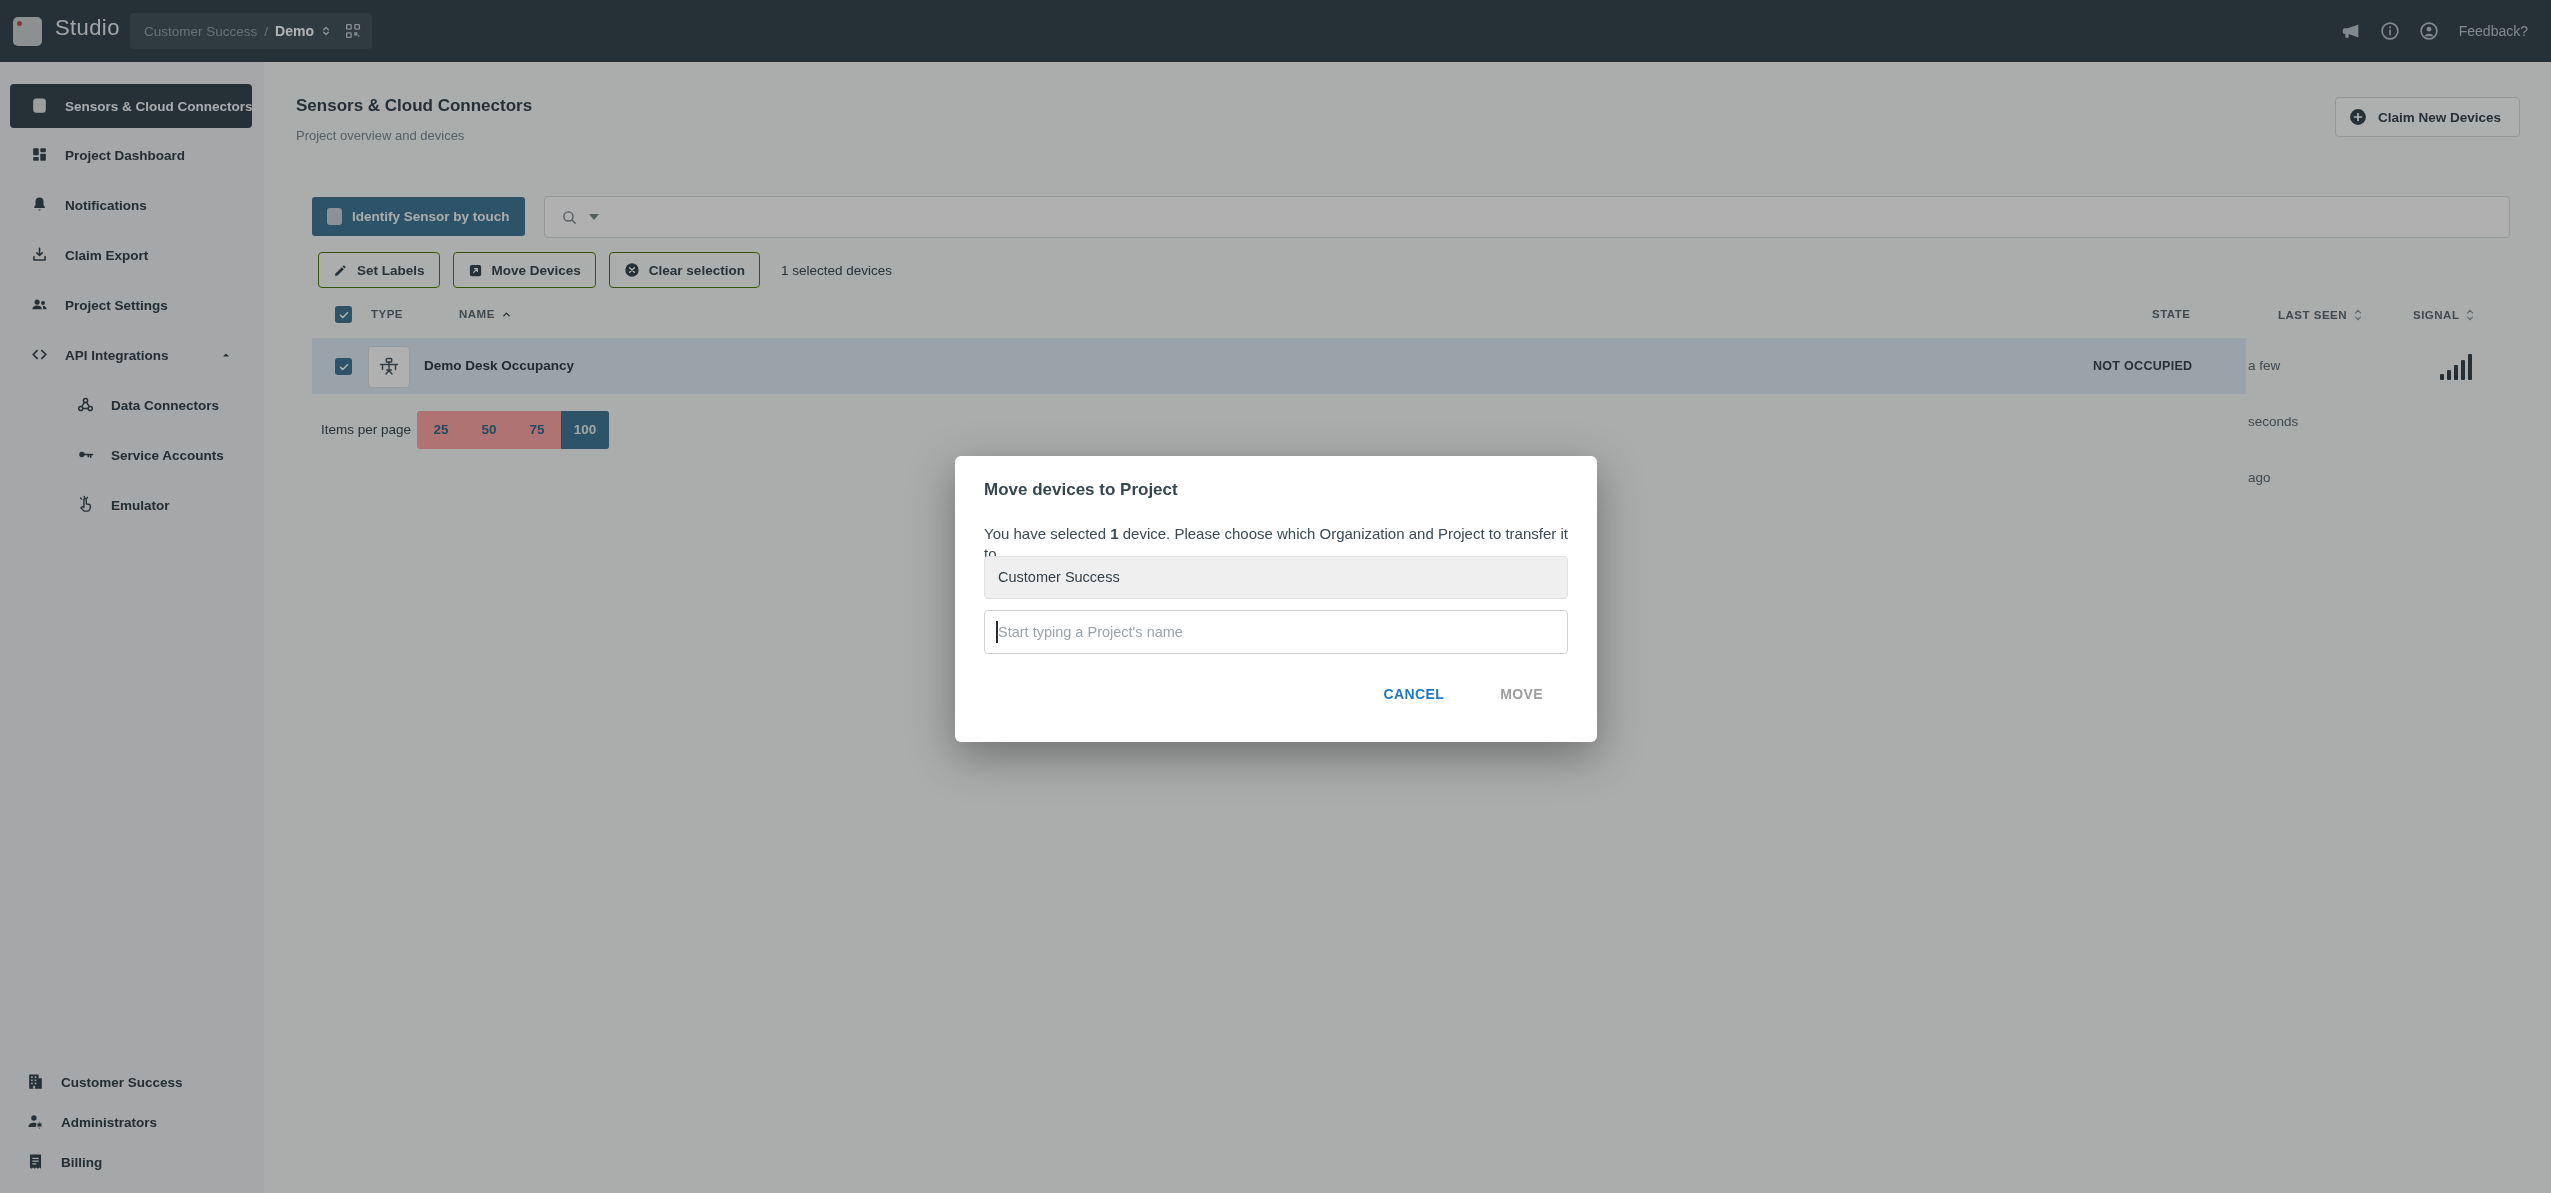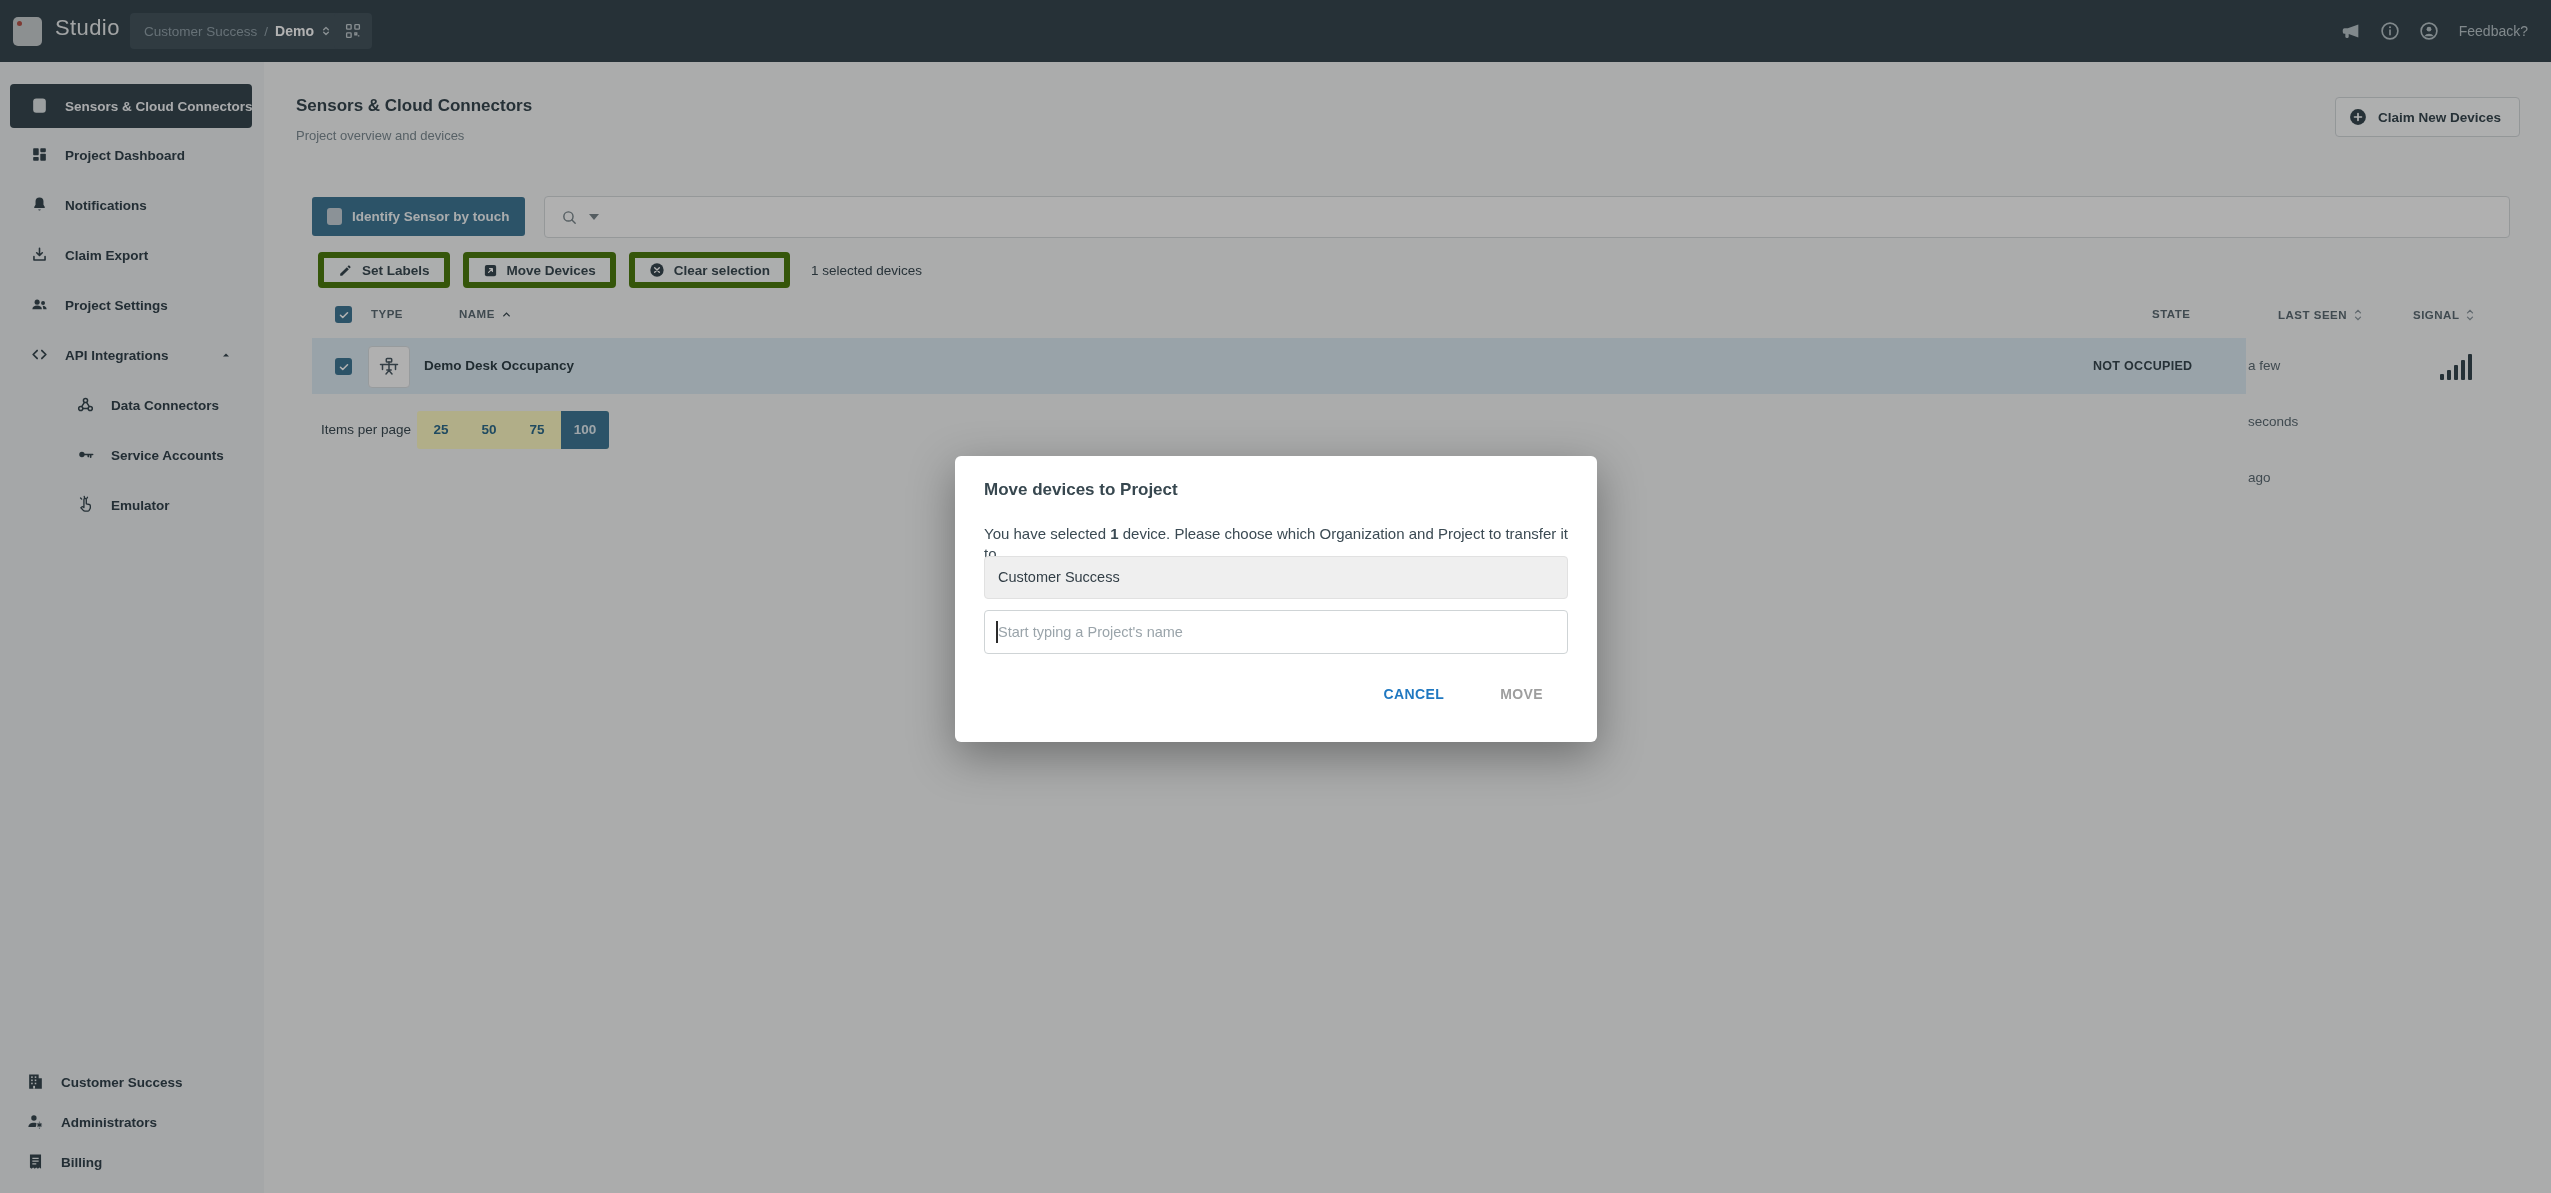--- a/index.html
+++ b/index.html
@@ -51,21 +51,21 @@
 
   .search-bar{position:absolute;left:544px;top:196px;width:1966px;height:42px;background:#fcfdfd;
     border:1px solid #d6dadc;border-radius:4px;box-sizing:border-box;display:flex;align-items:center;padding:0 16px;gap:11px;}
   .search-bar input{flex:1;border:none;outline:none;background:transparent;font-size:15px;color:#37474f;
     font-family:"Liberation Sans",sans-serif;}
   .search-bar input::placeholder{color:#909ba1;}
   .search-caret{width:0;height:0;border-left:5px solid transparent;border-right:5px solid transparent;
     border-top:6px solid #7a868c;cursor:pointer;}
 
   .actions-row{position:absolute;left:318px;top:252px;height:36px;display:flex;align-items:center;gap:13px;}
-  .action-btn{height:36px;padding:0 14px;border-radius:4px;border:6px solid #4d7c0f;background:#f7f9f9;
+  .action-btn{height:36px;padding:0 14px;border-radius:4px;border:1px solid #4d7c0f;background:#f7f9f9;
     display:flex;align-items:center;gap:9px;cursor:pointer;box-sizing:border-box;}
   .action-btn .txt{font-size:13.5px;font-weight:600;color:#3a4a52;}
   .selected-info{font-size:13.5px;color:#3a4a52;margin-left:8px;}
 
   .checkbox{width:17px;height:17px;border-radius:3px;background:#3f7795;display:flex;align-items:center;
     justify-content:center;cursor:pointer;}
   .th{position:absolute;font-size:11.5px;font-weight:700;letter-spacing:.5px;color:#5c6b73;top:308px;
     display:flex;align-items:center;gap:6px;cursor:pointer;}
   .th .sorticn{color:#8a969c}
   #th-check{position:absolute;left:335px;top:306px;}
@@ -74,21 +74,21 @@
   #row-check{position:absolute;left:23px;top:20px;}
   .type-box{position:absolute;left:56px;top:8px;width:40px;height:40px;background:#fdfdfd;border:1px solid #d9dee1;
     border-radius:4px;display:flex;align-items:center;justify-content:center;color:#4a5a63;}
   .row-name{position:absolute;left:112px;top:0;height:56px;line-height:56px;font-size:13.5px;font-weight:600;color:#2f3f47;}
   .row-state{position:absolute;left:1781px;top:0;height:56px;line-height:56px;font-size:12.5px;font-weight:700;color:#37474f;letter-spacing:.3px;}
   .row-lastseen{position:absolute;left:1936px;top:0;height:56px;line-height:56px;font-size:13.5px;color:#5c6b73;}
   .signal{position:absolute;left:2128px;top:15px;height:27px;display:flex;align-items:flex-end;gap:3px;}
   .signal i{display:block;width:4px;background:#36474f;border-radius:1px;}
 
   .pag-label{position:absolute;left:321px;top:411px;height:38px;line-height:38px;font-size:13.5px;color:#3a4a52;}
-  .pag-group{position:absolute;left:417px;top:411px;height:38px;display:flex;border-radius:3px;overflow:hidden;background:#fef9c3;}
+  .pag-group{position:absolute;left:417px;top:411px;height:38px;display:flex;border-radius:3px;overflow:hidden;background:#fca5a5;}
   .pag-opt{width:48px;height:38px;line-height:38px;text-align:center;font-size:13.5px;font-weight:600;color:#2f6c8c;cursor:pointer;}
   .pag-opt.selected{background:#3f7795;color:#e3edf2;}
 
   
   .overlay{position:absolute;inset:0;background:rgba(0,0,0,.30);z-index:40;}
   .modal{position:absolute;left:955px;top:456px;width:642px;height:286px;background:#fff;border-radius:6px;
     box-shadow:0 14px 45px rgba(0,0,0,.35);z-index:50;}
   .modal-title{position:absolute;left:29px;top:24px;font-size:17px;font-weight:600;color:#37474f;}
   .modal-body{position:absolute;left:29px;right:29px;top:68px;font-size:15px;color:#3b4a53;line-height:20px;}
   .modal-body b{font-weight:700;}

